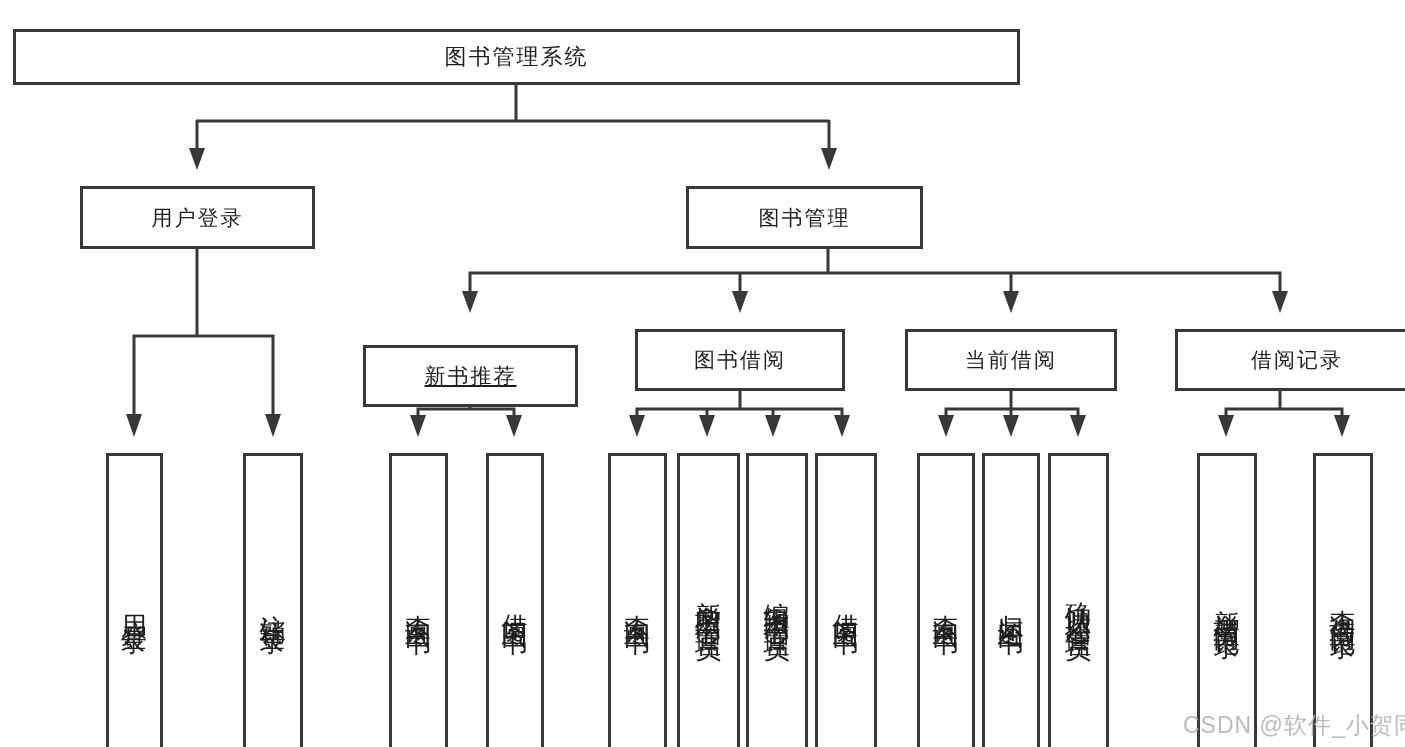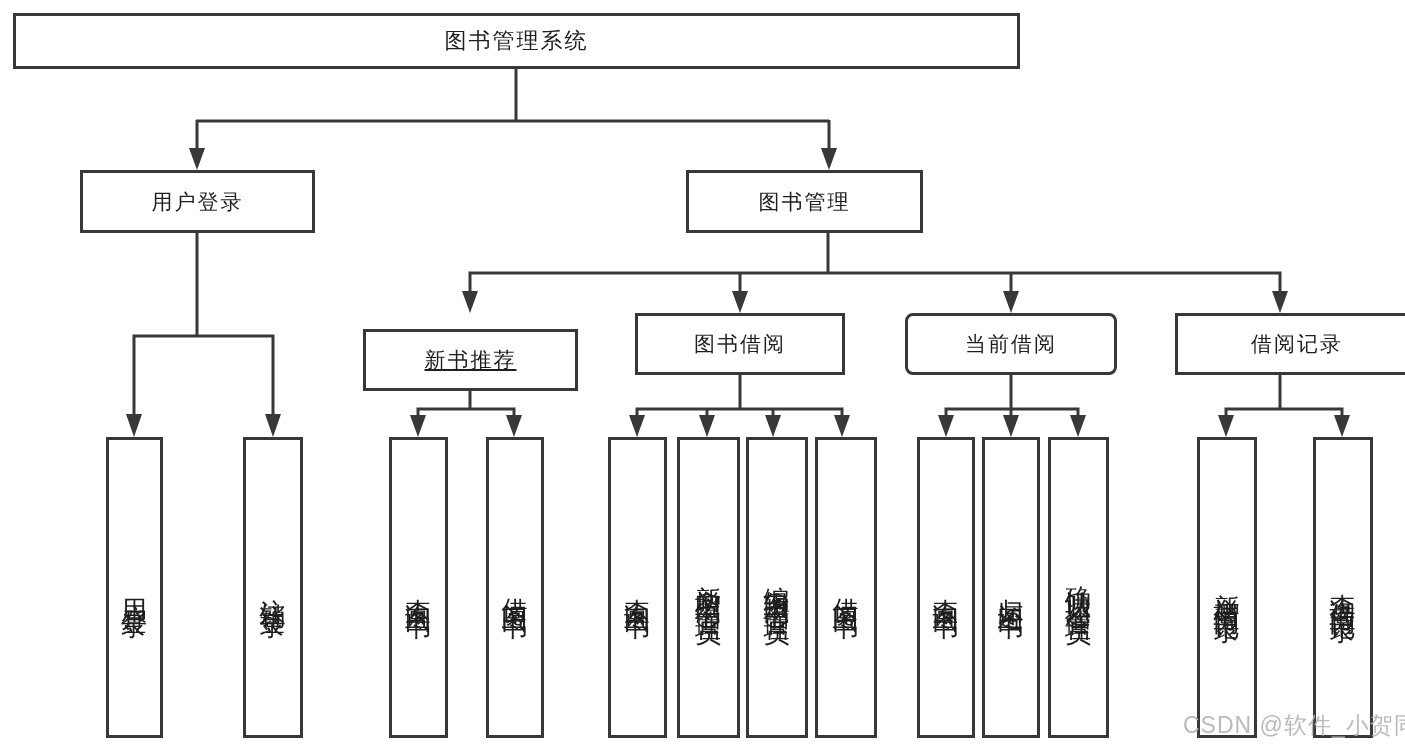--- a/index.html
+++ b/index.html
@@ -17,20 +17,21 @@
     overflow:hidden;
   }
   #wires{position:absolute;left:0;top:0;width:1405px;height:747px;}
   .node{
     position:absolute;
     box-sizing:border-box;
     border:3px solid var(--line);
     background:#fff;
     display:flex;align-items:center;justify-content:center;
     color:var(--text);
+    margin-top:16px;
   }
   .hbox{font-size:21px;letter-spacing:2px;}
   .root{font-size:22px;letter-spacing:2px;}
   .vbox{font-size:26px;}
   .vbox .vtext{
     writing-mode:vertical-rl;
     text-orientation:mixed;
     letter-spacing:5px;
     line-height:1;
     white-space:nowrap;
@@ -107,21 +108,21 @@
   <div class="node hbox" style="left:686px;top:170px;width:237px;height:63px;">
     <span>图书管理</span>
   </div>
 
   <div class="node hbox" style="left:363px;top:329px;width:215px;height:62px;text-decoration:underline;">
     <span>新书推荐</span>
   </div>
   <div class="node hbox" style="left:635px;top:313px;width:210px;height:62px;">
     <span>图书借阅</span>
   </div>
-  <div class="node hbox" style="left:905px;top:313px;width:212px;height:62px;border-radius:8px;">
+  <div class="node hbox" style="left:905px;top:313px;width:212px;height:62px;">
     <span>当前借阅</span>
   </div>
   <div class="node hbox" style="left:1175px;top:313px;width:244px;height:62px;">
     <span>借阅记录</span>
   </div>
 
   <div class="node vbox" style="left:106px;top:437px;width:57px;height:301px;">
     <span class="vtext">用户登录</span>
   </div>
   <div class="node vbox" style="left:243px;top:437px;width:60px;height:301px;">

